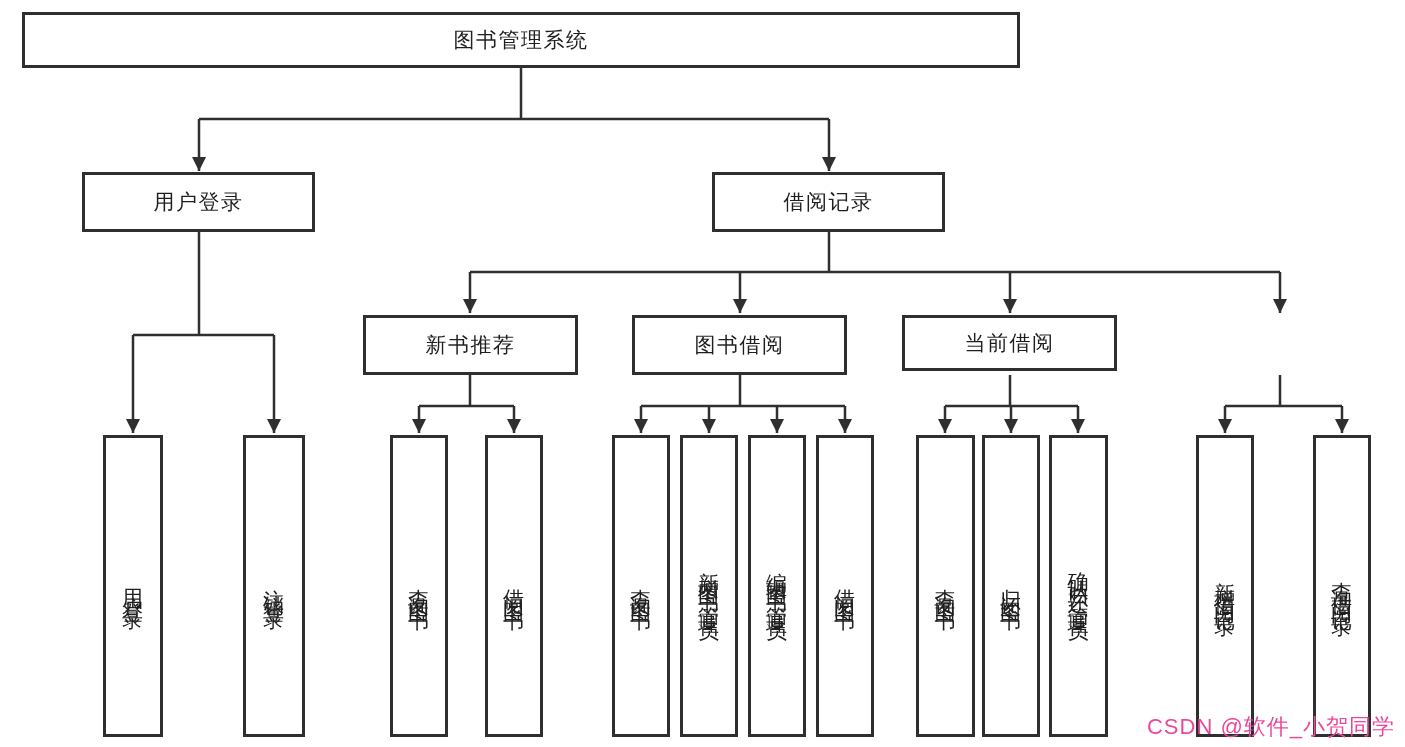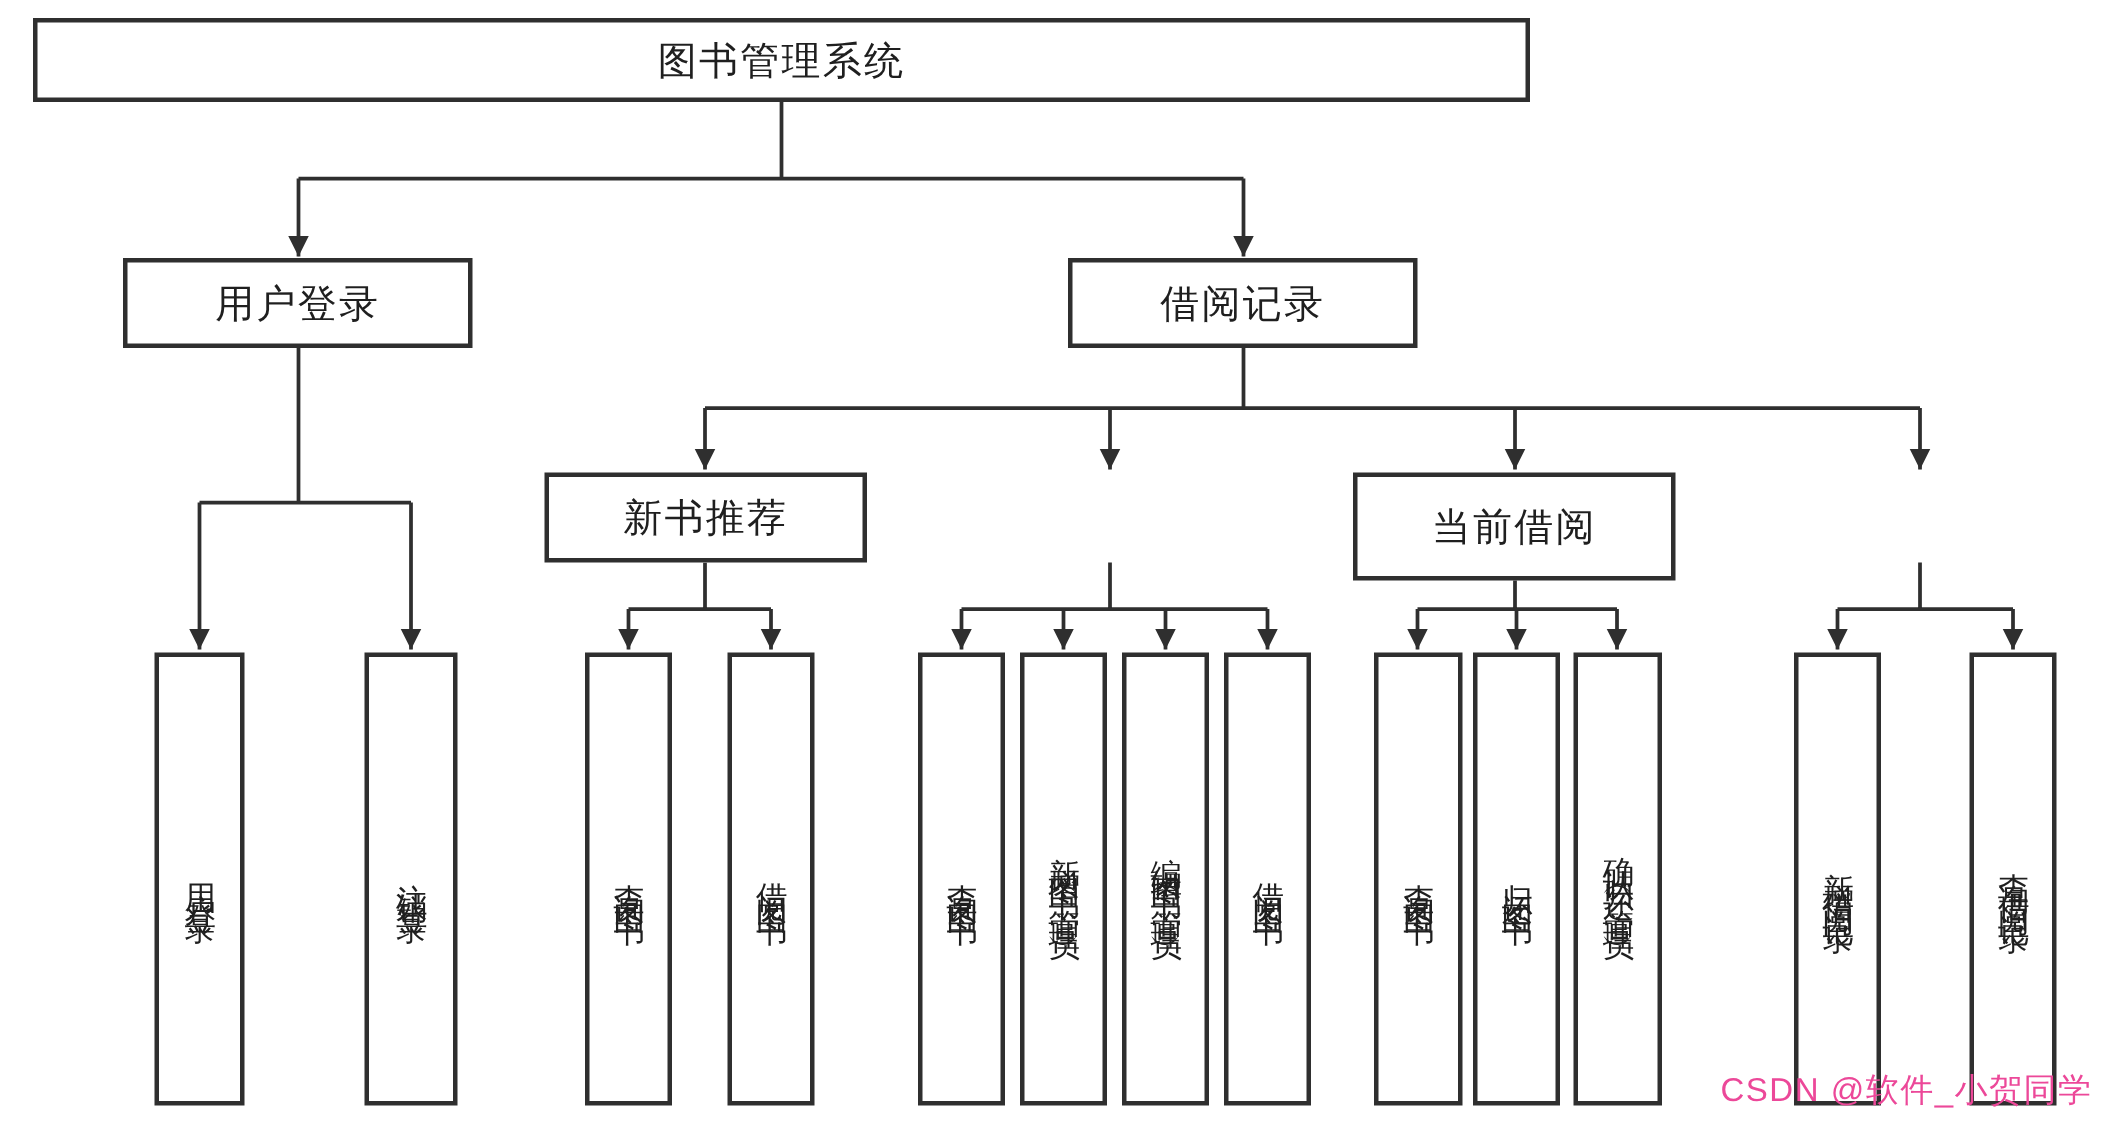--- a/index.html
+++ b/index.html
@@ -13,21 +13,21 @@
   #wires{position:absolute;left:0;top:0;z-index:1;}
   .node{
     position:absolute;z-index:2;
     box-sizing:border-box;
     background:#ffffff;
     border:3px solid #2f2f2f;
     display:flex;align-items:center;justify-content:center;
     color:#1f1f1f;
   }
   .node.h span{
-    font-size:26px;
+    font-size:21px;
     letter-spacing:1.5px;
     white-space:nowrap;
   }
   .node.v span{
     writing-mode:vertical-rl;
     text-orientation:mixed;
     font-size:21px;
     line-height:1;
     letter-spacing:7px;
   }
@@ -95,21 +95,24 @@
   <div class="node h" style="left:82px;top:172px;width:233px;height:60px">
     <span>用户登录</span>
   </div>
   <div class="node h" style="left:712px;top:172px;width:233px;height:60px">
     <span>借阅记录</span>
   </div>
 
   <div class="node h" style="left:363px;top:315px;width:215px;height:60px">
     <span>新书推荐</span>
   </div>
-  <div class="node h" style="left:902px;top:315px;width:215px;height:72px">
+  <div class="node h" style="left:632px;top:315px;width:215px;height:60px">
+    <span>图书借阅</span>
+  </div>
+  <div class="node h" style="left:902px;top:315px;width:215px;height:56px">
     <span>当前借阅</span>
   </div>
 
   <div class="node v" style="left:103px;top:435px;width:60px;height:302px">
     <span>用户登录</span>
   </div>
   <div class="node v" style="left:243px;top:435px;width:62px;height:302px">
     <span>注销登录</span>
   </div>
 

